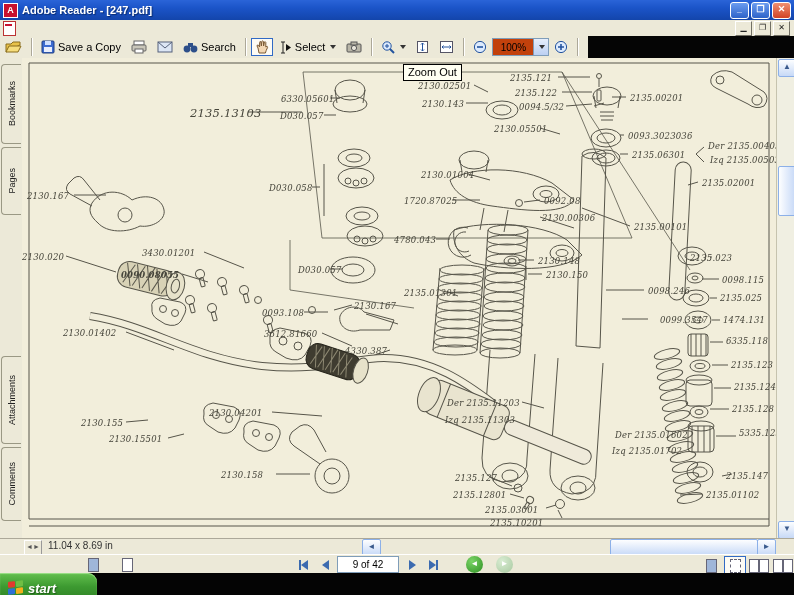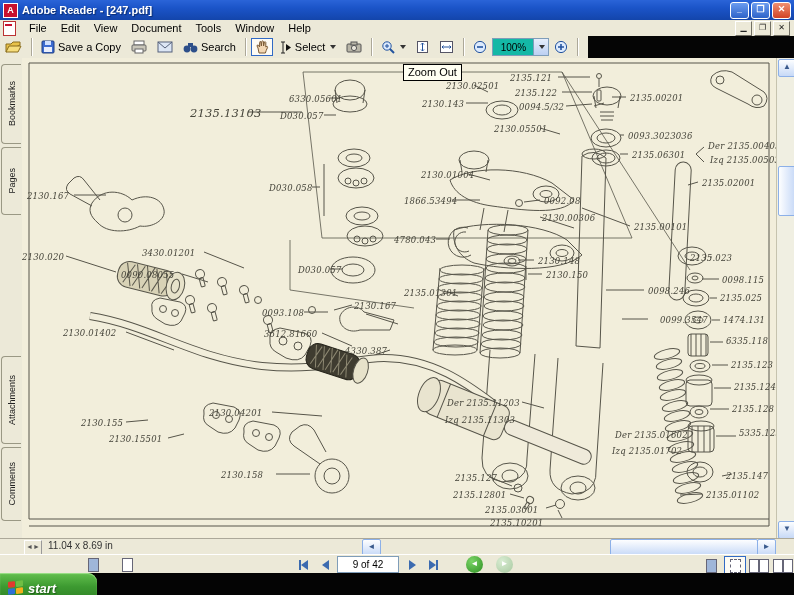--- a/index.html
+++ b/index.html
@@ -27,21 +27,21 @@
   .cbtn{width:15px;height:13px;background:#ece9d8;border:1px solid #fff;
     border-right-color:#716f64;border-bottom-color:#716f64;font-size:8px;line-height:11px;text-align:center;color:#222;}
   
   .toolbar{position:absolute;left:0;top:36px;width:794px;height:22px;background:#ece9d8;
     border-bottom:1px solid #aca899;display:flex;align-items:center;font-size:11px;}
   .blackpatch{position:absolute;left:588px;top:36px;width:206px;height:22px;background:#050505;}
   .tb-btn{display:flex;align-items:center;gap:3px;padding:1px 3px;margin:0 1px;border:1px solid transparent;height:18px;box-sizing:border-box;}
   .tb-btn.pressed{background:#fdfbf4;border:1px solid #316ac5;}
   .tb-sep{width:1px;height:18px;background:#aca899;margin:0 4px;box-shadow:1px 0 0 #fff;}
   .dd{width:0;height:0;border-left:3px solid transparent;border-right:3px solid transparent;border-top:4px solid #333;margin-left:2px;}
-  .combo{width:40px;height:16px;background:#14b8a6;border:1px solid #7f9db9;font-size:10px;
+  .combo{width:40px;height:16px;background:#c2410c;border:1px solid #7f9db9;font-size:10px;
     display:flex;align-items:center;justify-content:center;}
   .combo-arrow{width:14px;height:16px;background:linear-gradient(180deg,#e6eefb,#bcd0f2);border:1px solid #7f9db9;border-left:none;
     display:flex;align-items:center;justify-content:center;}
   .ic{display:block;}
   
   .sidebar{position:absolute;left:0;top:58px;width:22px;height:480px;background:#ece9d8;border-right:1px solid #9a9884;}
   .side-tab{position:absolute;left:1px;width:19px;background:#ece9d8;border:1px solid #9a9884;border-right:none;
     border-radius:4px 0 0 4px;display:flex;align-items:center;justify-content:center;}
   .side-tab span{writing-mode:vertical-rl;transform:rotate(180deg);font-size:9px;color:#222;}
   
@@ -99,30 +99,20 @@
     <div class="title-text">Adobe Reader - [247.pdf]</div>
     <div class="tb-ctls">
       <div class="tbtn">_</div>
       <div class="tbtn">❐</div>
       <div class="tbtn close">✕</div>
     </div>
   </div>
 
   <div class="menubar">
     <div class="doc-icon"></div>
-    <div style="display:flex">
-
-    <span class="menu-item">File</span>
-        <span class="menu-item">Edit</span>
-        <span class="menu-item">View</span>
-        <span class="menu-item">Document</span>
-        <span class="menu-item">Tools</span>
-        <span class="menu-item">Window</span>
-        <span class="menu-item">Help</span>
-      </div>
     <div class="child-ctls">
       <div class="cbtn">▁</div>
       <div class="cbtn">❐</div>
       <div class="cbtn">✕</div>
     </div>
   </div>
 
   <div class="toolbar">
     <div class="tb-btn">
       <svg class="ic" width="17" height="14">
@@ -497,45 +487,45 @@
             <rect x="-1.5" y="3" width="3" height="7" rx="1"></rect>
           </g>
         <circle cx="538" cy="446" r="4.5"></circle>
           <path d="M536,452 l4,8"></path>
       </g>
     </svg>
 
     <div style="position:absolute;left:0;top:0;width:754px;height:480px;">
 
     <div class="plabel" style="left: 168px; top: 48px; font-size: 11.5px;">2135.13103</div>
-        <div class="plabel" style="left: 267px; top: 36px; text-align: center;">6330.05601</div>
+        <div class="plabel" style="left: 259px; top: 36px; text-align: center;">6330.05601</div>
         <div class="plabel" style="left: 258px; top: 53px;">D030.057</div>
         <div class="plabel" style="left: 247px; top: 125px;">D030.058</div>
         <div class="plabel" style="left: 276px; top: 207px;">D030.057</div>
         <div class="plabel" style="left: 5px; top: 133px;">2130.167</div>
         <div class="plabel" style="left: 0px; top: 194px;">2130.020</div>
         <div class="plabel" style="left: 120px; top: 190px;">3430.01201</div>
-        <div class="plabel" style="left: 99px; top: 212px;">0090.08055</div>
+        <div class="plabel" style="left: 99px; top: 212px; font-weight: bold;">0090.08055</div>
         <div class="plabel" style="left: 41px; top: 270px;">2130.01402</div>
         <div class="plabel" style="left: 240px; top: 250px;">0093.108</div>
         <div class="plabel" style="left: 242px; top: 271px;">3612.81660</div>
         <div class="plabel" style="left: 332px; top: 243px;">2130.167</div>
         <div class="plabel" style="left: 323px; top: 288px;">4330.387</div>
         <div class="plabel" style="left: 187px; top: 350px;">2130.04201</div>
         <div class="plabel" style="left: 59px; top: 360px;">2130.155</div>
         <div class="plabel" style="left: 87px; top: 376px;">2130.15501</div>
         <div class="plabel" style="left: 199px; top: 412px;">2130.158</div>
-        <div class="plabel" style="left: 396px; top: 23px; margin-left: 28px;">2130.02501</div>
+        <div class="plabel" style="left: 396px; top: 23px;">2130.02501</div>
         <div class="plabel" style="left: 488px; top: 15px;">2135.121</div>
         <div class="plabel" style="left: 493px; top: 30px;">2135.122</div>
         <div class="plabel" style="left: 497px; top: 44px;">0094.5/32</div>
         <div class="plabel" style="left: 400px; top: 41px;">2130.143</div>
         <div class="plabel" style="left: 472px; top: 66px;">2130.05501</div>
         <div class="plabel" style="left: 399px; top: 112px;">2130.01004</div>
-        <div class="plabel" style="left: 382px; top: 138px;">1866.53494</div>
+        <div class="plabel" style="left: 382px; top: 138px;">1720.87025</div>
         <div class="plabel" style="left: 522px; top: 138px;">0092.08</div>
         <div class="plabel" style="left: 520px; top: 155px;">2130.00306</div>
         <div class="plabel" style="left: 372px; top: 177px;">4780.043</div>
         <div class="plabel" style="left: 516px; top: 198px;">2130.148</div>
         <div class="plabel" style="left: 524px; top: 212px;">2130.150</div>
         <div class="plabel" style="left: 382px; top: 230px;">2135.01301</div>
         <div class="plabel" style="left: 608px; top: 35px;">2135.00201</div>
         <div class="plabel" style="left: 606px; top: 73px;">0093.3023036</div>
         <div class="plabel" style="left: 610px; top: 92px;">2135.06301</div>
         <div class="plabel" style="left: 686px; top: 83px;">Der 2135.00403</div>

